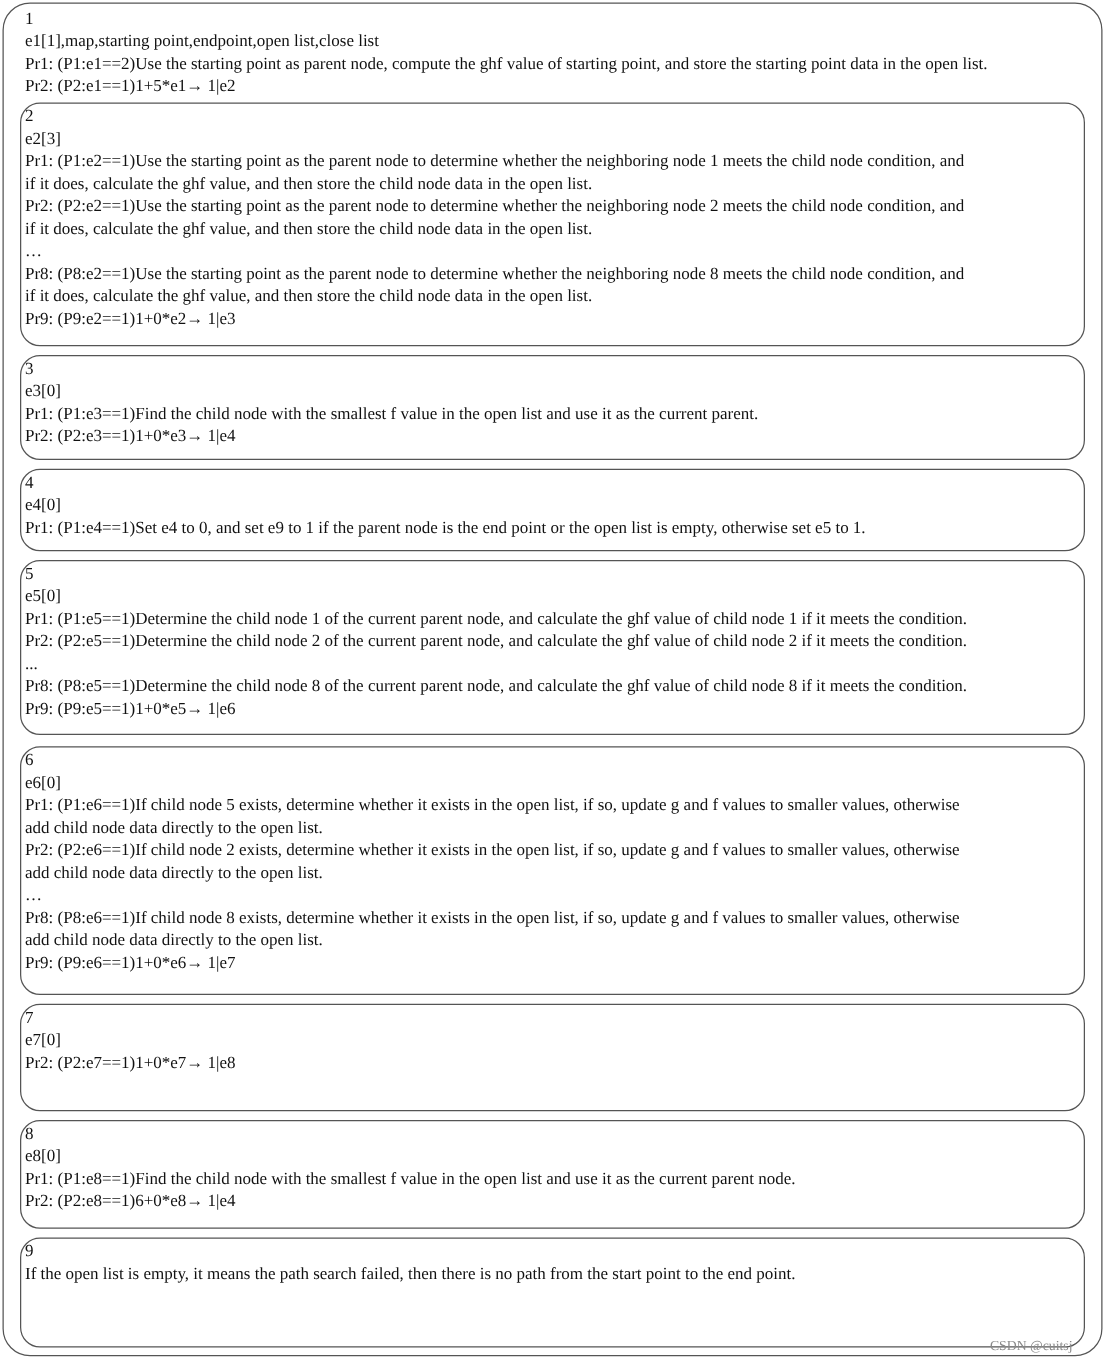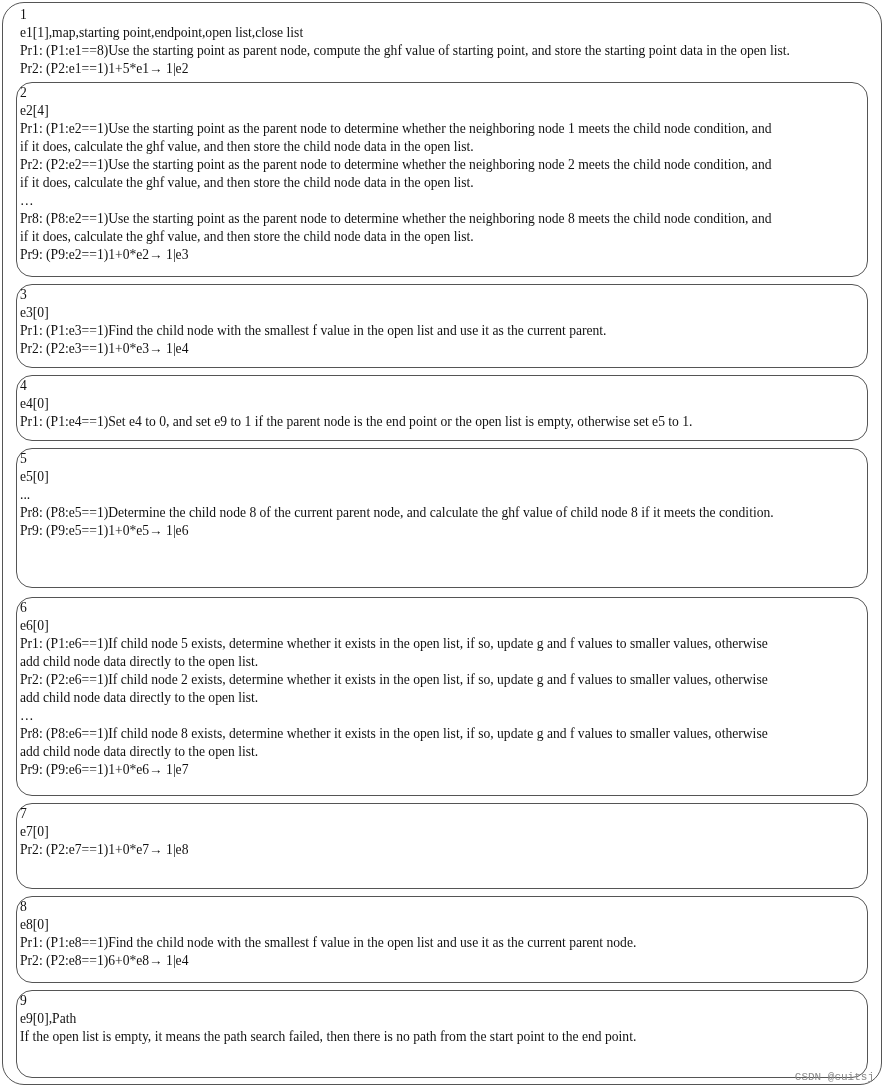--- a/index.html
+++ b/index.html
@@ -4,36 +4,36 @@
 <style>
   html, body { margin: 0; padding: 0; background: #ffffff; }
   body { width: 886px; height: 1089px; position: relative; overflow: hidden;
          font-family: "Liberation Serif", serif; color: #111; }
   .outer { position: absolute; left: 2px; top: 2px; width: 880px; height: 1083px;
            border: 1.5px solid #555; border-radius: 22px; box-sizing: border-box; }
   .line { position: absolute; left: 20px; font-size: 13.6px; line-height: 18px; white-space: nowrap; }
   .box { position: absolute; left: 16px; width: 852px; border: 1.4px solid #555;
          border-radius: 16px; box-sizing: border-box; padding: 1px 0 0 3px; }
   .box .l { font-size: 13.6px; line-height: 18px; white-space: nowrap; display: block; }
-  .watermark { position: absolute; right: 12px; bottom: 6px; font-family: Liberation Mono, monospace;
+  .watermark { position: absolute; right: 28px; bottom: 6px; font-family: Liberation Serif, serif;
                font-size: 11px; color: #8a8a8a; }
 </style>
 </head>
 <body>
 
 <div class="outer"></div>
 
 <div class="line" style="top:6px">1</div>
 <div class="line" style="top:24px">e1[1],map,starting point,endpoint,open list,close list</div>
-<div class="line" style="top:42px">Pr1: (P1:e1==8)Use the starting point as parent node, compute the ghf value of starting point, and store the starting point data in the open list.</div>
+<div class="line" style="top:42px">Pr1: (P1:e1==2)Use the starting point as parent node, compute the ghf value of starting point, and store the starting point data in the open list.</div>
 <div class="line" style="top:60px">Pr2: (P2:e1==1)1+5*e1→ 1|e2</div>
 
 <div class="box" style="top:82px;height:195px">
   <span class="l">2</span>
-  <span class="l">e2[4]</span>
+  <span class="l">e2[3]</span>
   <span class="l">Pr1: (P1:e2==1)Use the starting point as the parent node to determine whether the neighboring node 1 meets the child node condition, and</span>
   <span class="l">if it does, calculate the ghf value, and then store the child node data in the open list.</span>
   <span class="l">Pr2: (P2:e2==1)Use the starting point as the parent node to determine whether the neighboring node 2 meets the child node condition, and</span>
   <span class="l">if it does, calculate the ghf value, and then store the child node data in the open list.</span>
   <span class="l">…</span>
   <span class="l">Pr8: (P8:e2==1)Use the starting point as the parent node to determine whether the neighboring node 8 meets the child node condition, and</span>
   <span class="l">if it does, calculate the ghf value, and then store the child node data in the open list.</span>
   <span class="l">Pr9: (P9:e2==1)1+0*e2→ 1|e3</span>
 </div>
 
@@ -46,20 +46,22 @@
 
 <div class="box" style="top:375px;height:66px">
   <span class="l">4</span>
   <span class="l">e4[0]</span>
   <span class="l">Pr1: (P1:e4==1)Set e4 to 0, and set e9 to 1 if the parent node is the end point or the open list is empty, otherwise set e5 to 1.</span>
 </div>
 
 <div class="box" style="top:448px;height:140px">
   <span class="l">5</span>
   <span class="l">e5[0]</span>
+  <span class="l">Pr1: (P1:e5==1)Determine the child node 1 of the current parent node, and calculate the ghf value of child node 1 if it meets the condition.</span>
+  <span class="l">Pr2: (P2:e5==1)Determine the child node 2 of the current parent node, and calculate the ghf value of child node 2 if it meets the condition.</span>
   <span class="l">...</span>
   <span class="l">Pr8: (P8:e5==1)Determine the child node 8 of the current parent node, and calculate the ghf value of child node 8 if it meets the condition.</span>
   <span class="l">Pr9: (P9:e5==1)1+0*e5→ 1|e6</span>
 </div>
 
 <div class="box" style="top:597px;height:199px">
   <span class="l">6</span>
   <span class="l">e6[0]</span>
   <span class="l">Pr1: (P1:e6==1)If child node 5 exists, determine whether it exists in the open list, if so, update g and f values to smaller values, otherwise</span>
   <span class="l">add child node data directly to the open list.</span>
@@ -79,17 +81,16 @@
 
 <div class="box" style="top:896px;height:87px">
   <span class="l">8</span>
   <span class="l">e8[0]</span>
   <span class="l">Pr1: (P1:e8==1)Find the child node with the smallest f value in the open list and use it as the current parent node.</span>
   <span class="l">Pr2: (P2:e8==1)6+0*e8→ 1|e4</span>
 </div>
 
 <div class="box" style="top:990px;height:88px">
   <span class="l">9</span>
-  <span class="l">e9[0],Path</span>
   <span class="l">If the open list is empty, it means the path search failed, then there is no path from the start point to the end point.</span>
 </div>
 
 <div class="watermark">CSDN @cuitsj</div>
 
 </body></html>

